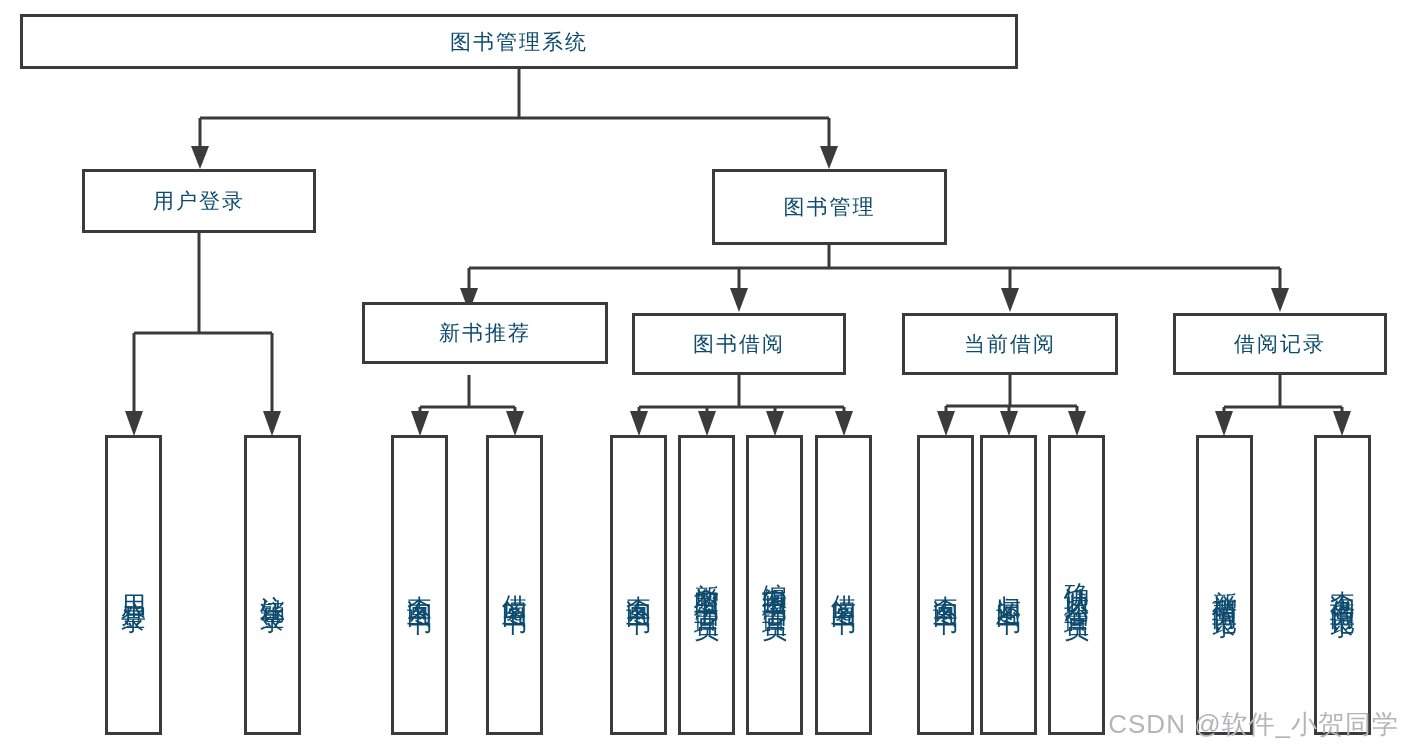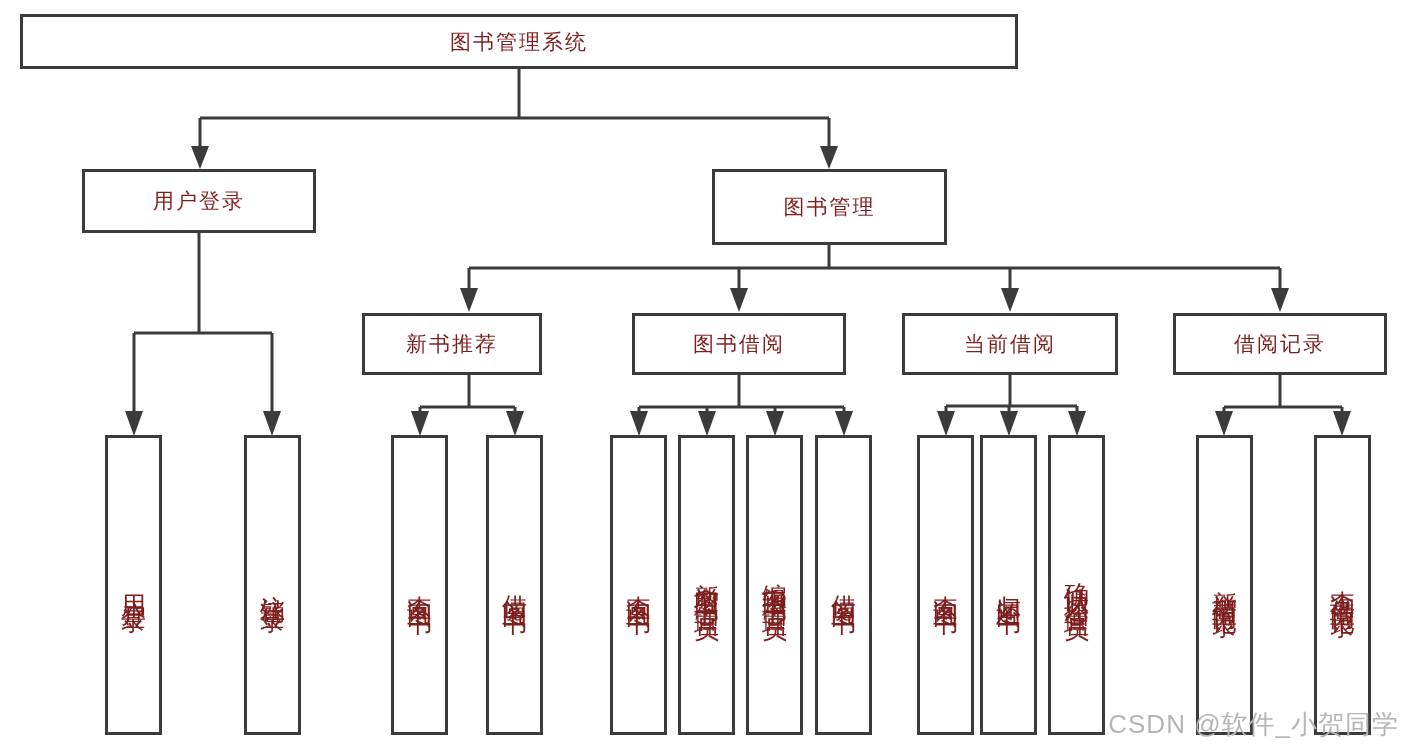--- a/index.html
+++ b/index.html
@@ -6,21 +6,21 @@
   .canvas {
     position:relative; width:1405px; height:747px;
     background:#ffffff; overflow:hidden;
     font-family:"Liberation Sans", sans-serif;
   }
   .wires { position:absolute; left:0; top:0; z-index:1; }
   .box {
     position:absolute; box-sizing:border-box;
     border:3px solid #3b3b3b; background:#ffffff;
     display:flex; align-items:center; justify-content:center;
-    color:#7f1d1d; z-index:2;
+    color:#0c4a6e; z-index:2;
   }
   .hbox { font-size:21px; letter-spacing:2px; white-space:nowrap; }
   .vbox span {
     writing-mode:vertical-rl; text-orientation:mixed;
     font-size:25px; letter-spacing:5px; line-height:1;
   }
   .watermark {
     position:absolute; right:6px; bottom:5px; z-index:5;
     font-size:26px; color:#b5b5b8; letter-spacing:1px; white-space:nowrap;
   }
@@ -81,21 +81,21 @@
     <span>图书管理系统</span>
   </div>
 
   <div class="box hbox" style="left:82px; top:169px; width:234px; height:64px;">
     <span>用户登录</span>
   </div>
   <div class="box hbox" style="left:712px; top:169px; width:235px; height:76px;">
     <span>图书管理</span>
   </div>
 
-  <div class="box hbox" style="left:362px; top:313px; width:180px; height:62px;">
+  <div class="box hbox" style="left:362px; top:302px; width:246px; height:62px;">
     <span>新书推荐</span>
   </div>
   <div class="box hbox" style="left:632px; top:313px; width:214px; height:62px;">
     <span>图书借阅</span>
   </div>
   <div class="box hbox" style="left:902px; top:313px; width:216px; height:62px;">
     <span>当前借阅</span>
   </div>
   <div class="box hbox" style="left:1173px; top:313px; width:214px; height:62px;">
     <span>借阅记录</span>

